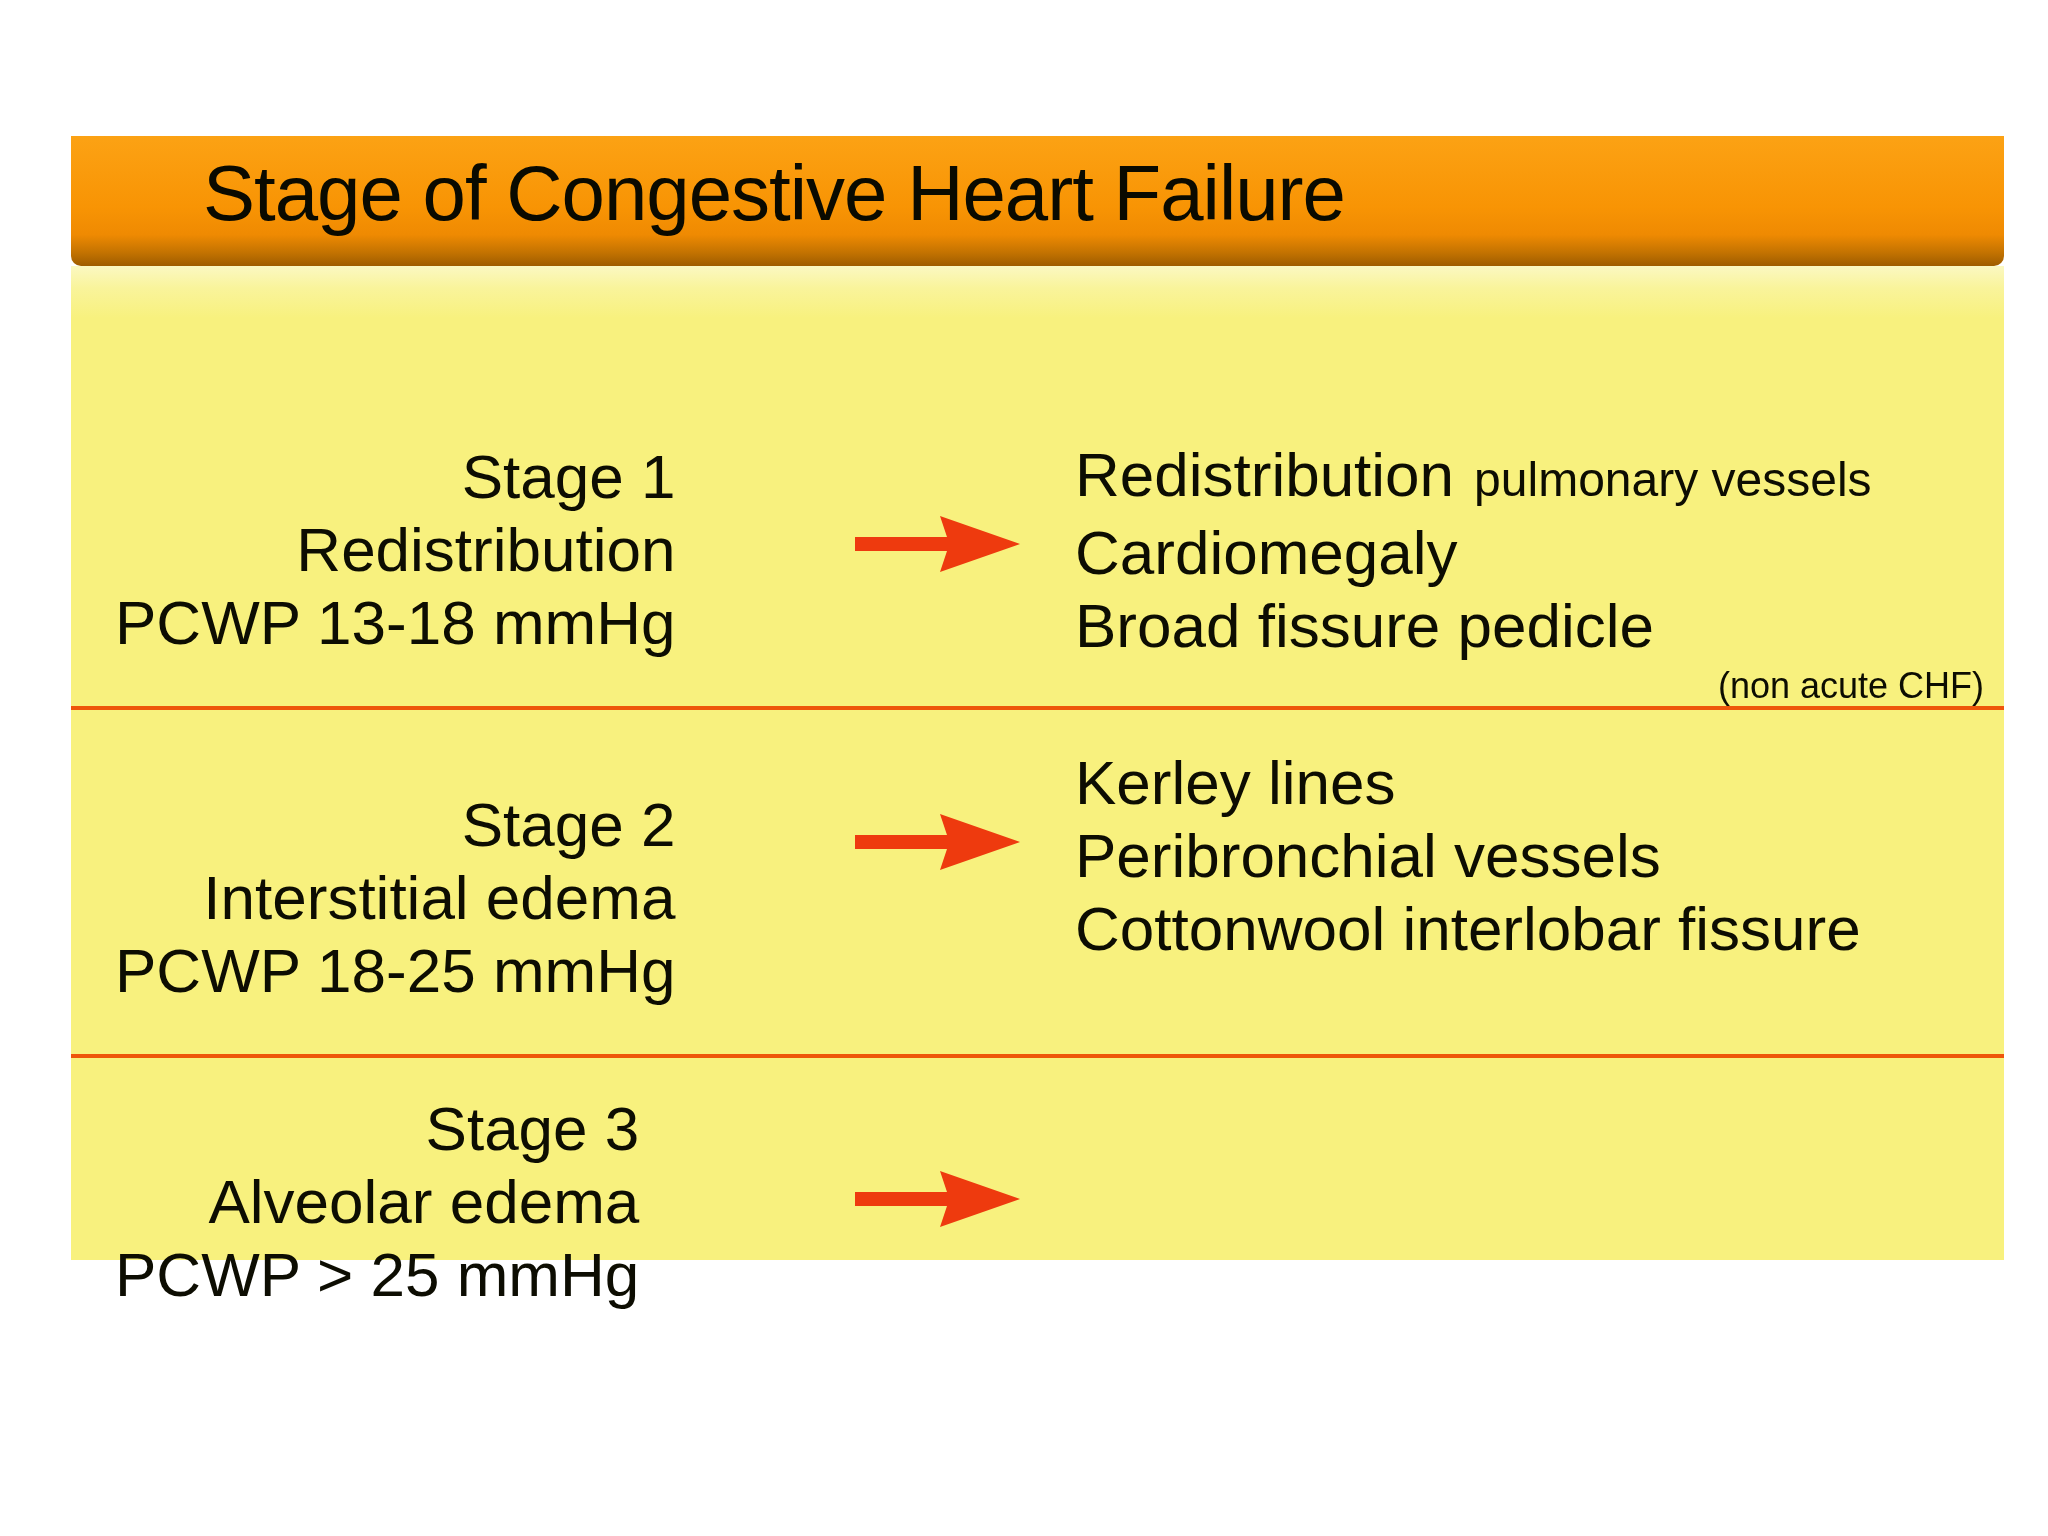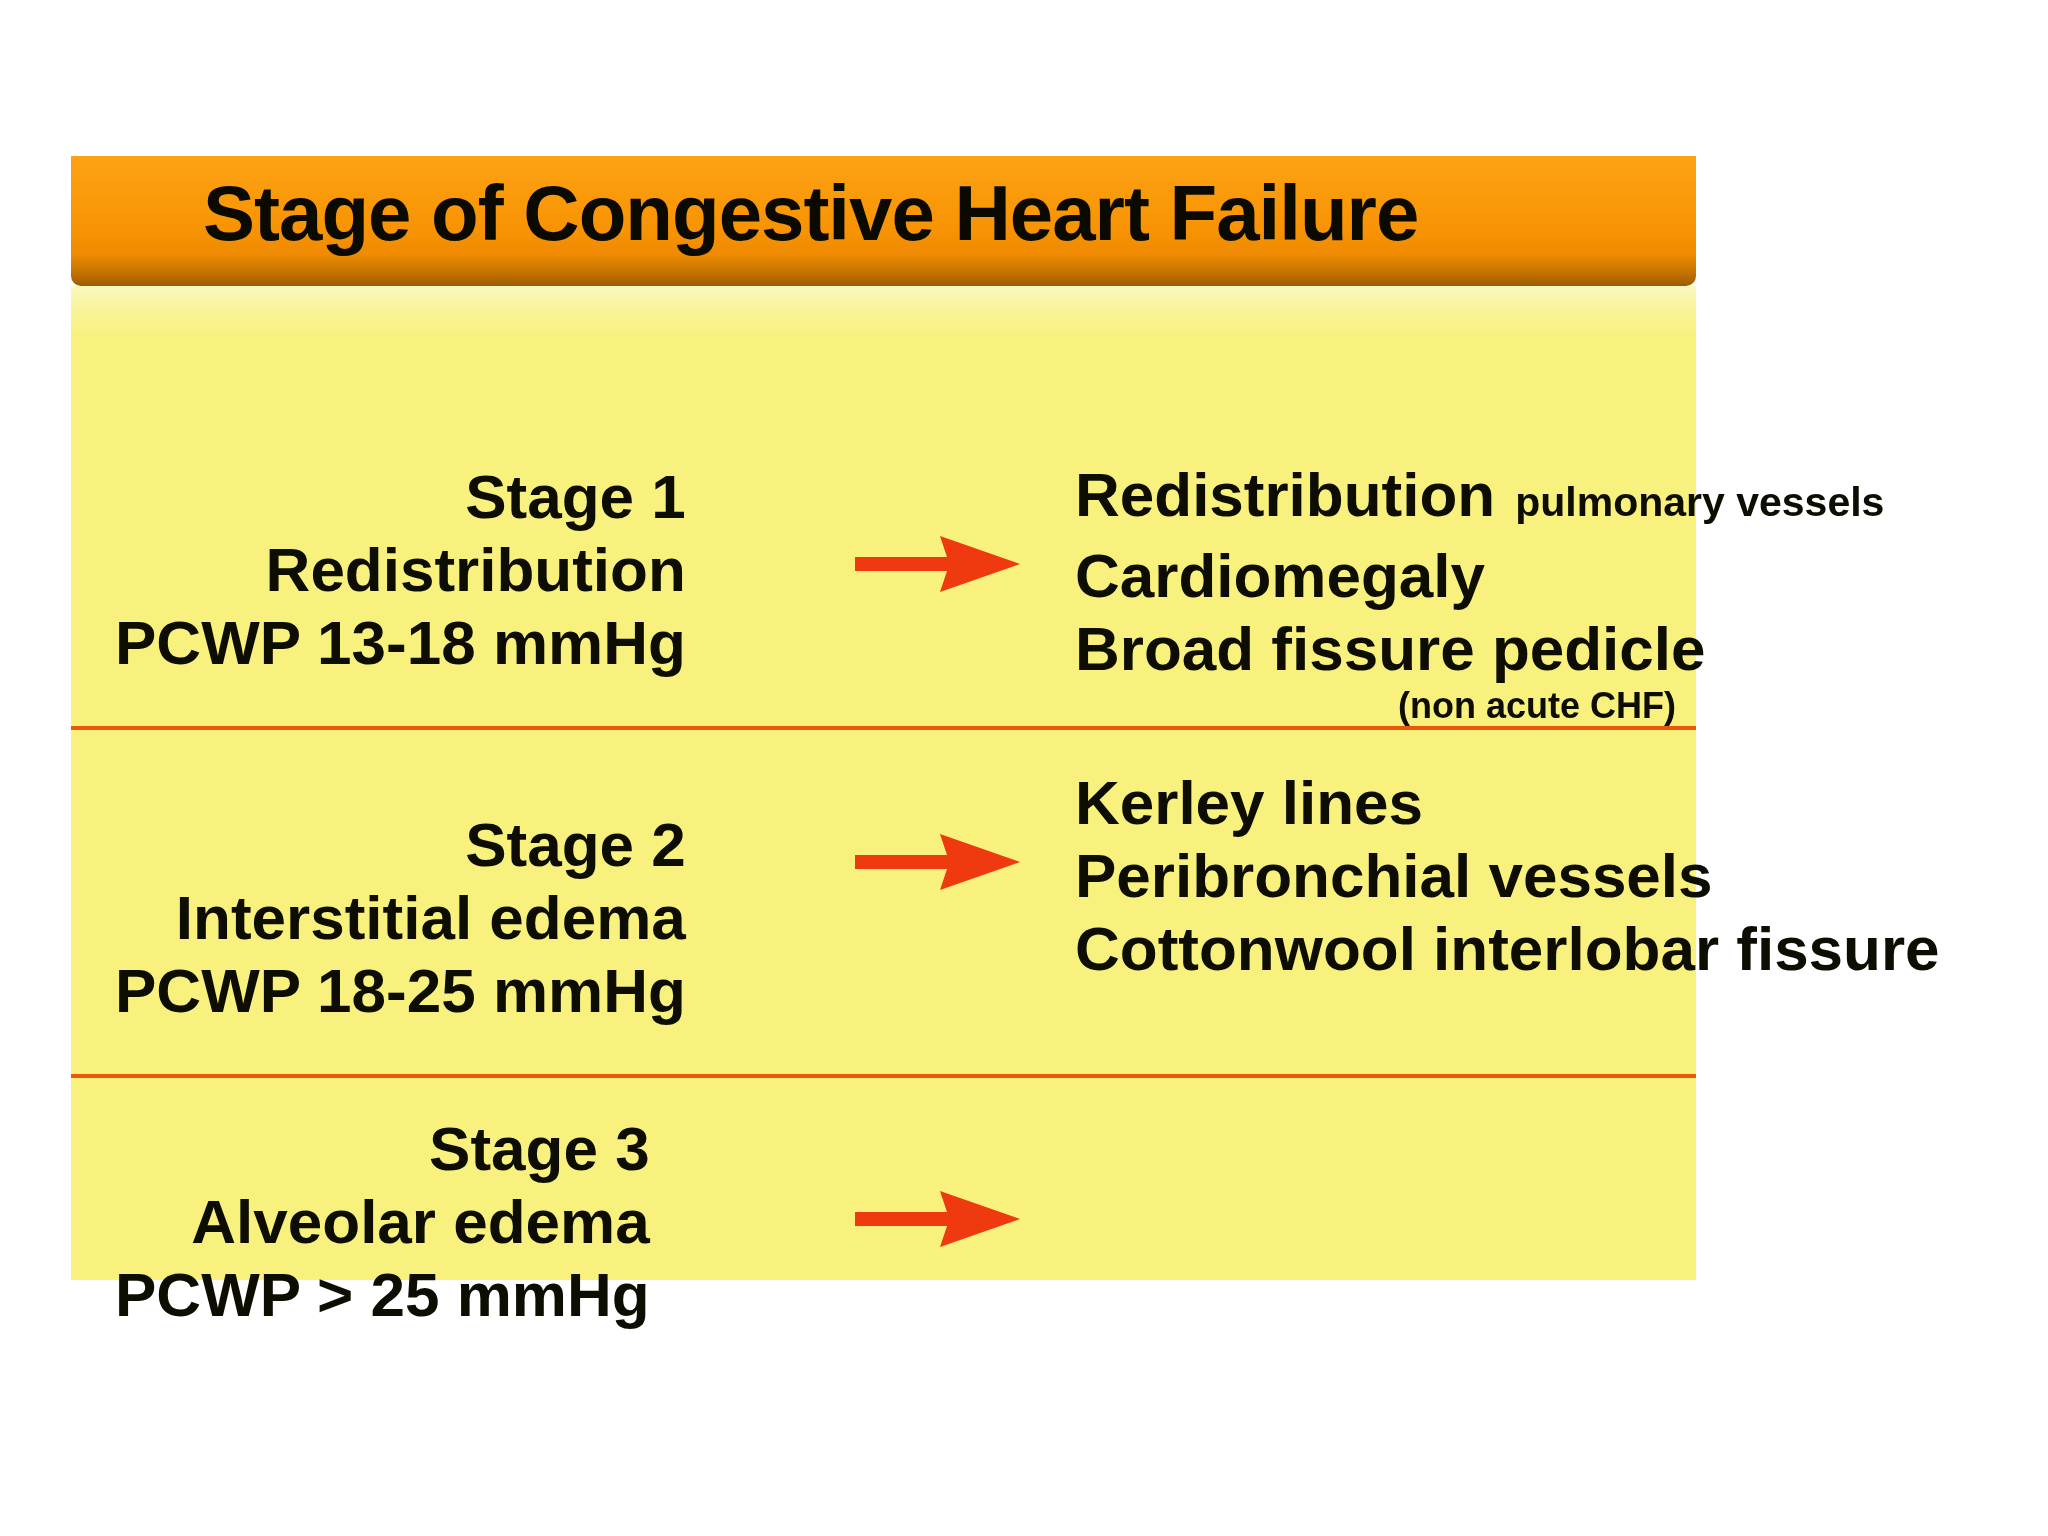--- a/index.html
+++ b/index.html
@@ -16,24 +16,24 @@
   *{margin:0;padding:0;box-sizing:border-box;}
   html,body{width:2048px;height:1536px;}
   body{
     background:var(--background_white);
     font-family:"Liberation Sans","DejaVu Sans",sans-serif;
     overflow:hidden;
     position:relative;
   }
   .slide{
     position:absolute;
-    left:71px; top:156px;
-    width:1625px; height:1124px;
+    left:71px; top:136px;
+    width:1933px; height:1124px;
     color:var(--text_black);
-    font-weight:bold;
+    font-weight:normal;
   }
   .slide-header{
     position:absolute;
     left:0; top:0; width:100%; height:130px;
     background:linear-gradient(180deg,
       var(--header_orange_light) 0%,
       var(--header_orange) 55%,
       #EF8A02 76%,
       #C27201 90%,
       var(--header_shadow) 100%);
@@ -71,21 +71,21 @@
   }
   .left-col{left:44px;text-align:right;}
   .right-col{left:1004px;}
   .s1-left{top:174px;}
   .s1-right{top:172px;}
   .s2-left{top:486px;margin-top:36px;}
   .s2-right{top:480px;}
   .s3-left{top:826px;}
   .s3-right{top:826px;}
   .note{
-    font-size:41px;
+    font-size:48px;
     margin-left:20px;
   }
   .footnote{
     position:absolute;
     right:20px;
     top:392px;
     font-size:36px;
     line-height:56px;
     text-align:right;
     white-space:nowrap;

